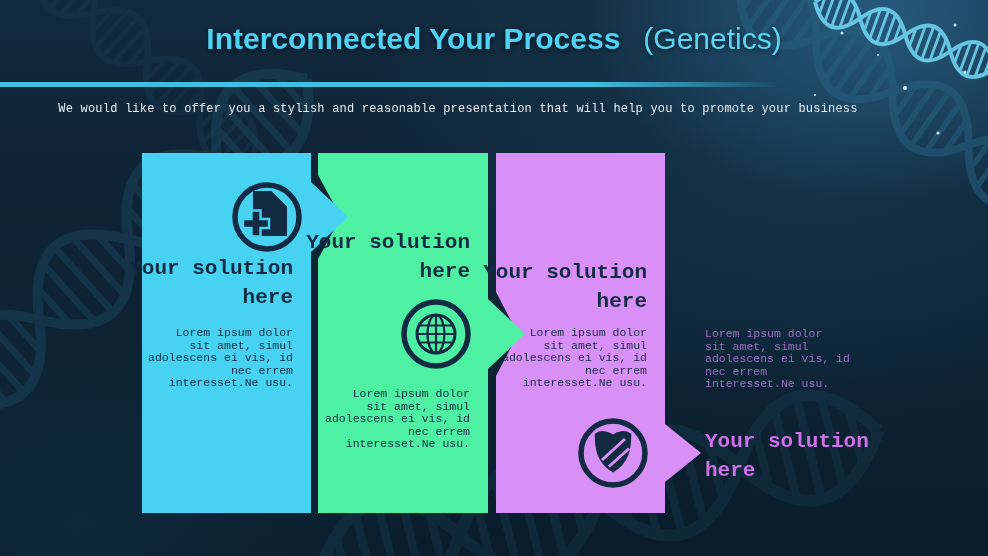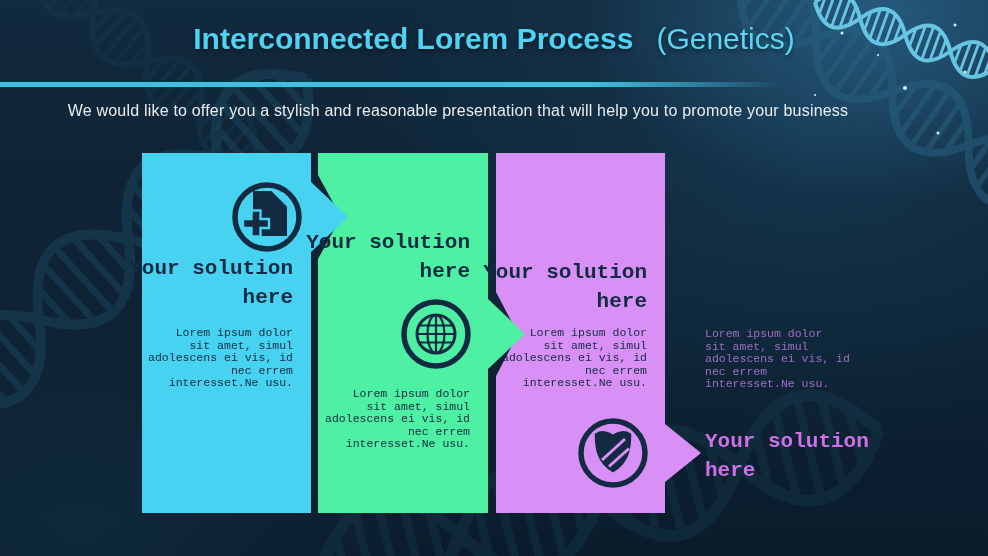--- a/index.html
+++ b/index.html
@@ -14,22 +14,22 @@
   }
   .abs{position:absolute;}
   .pre{white-space:pre-line;font-family:Liberation Mono, monospace;}
   
   .title{top:22px;left:0;width:988px;text-align:center;font-size:30px;line-height:34px;
          color:#4ed3f4;text-shadow:0 2px 4px rgba(0,0,0,.5);}
   .title .main{font-weight:bold;}
   .title .suffix{font-weight:400;margin-left:23px;color:#5bd6f2;}
   .divider{top:82px;left:0;width:988px;height:5px;
       background:linear-gradient(90deg,#3fc0e2 0%,#3fc0e2 60%,rgba(63,192,226,.55) 70%,rgba(63,192,226,0) 79%);}
-  .subtitle{top:102px;left:0;width:916px;text-align:center;font-size:16px;
-      letter-spacing:.2px;color:#e9eef3;}
+  .subtitle{top:102px;left:0;width:916px;text-align:center;font-size:12px;
+      letter-spacing:.2px;color:#e9eef3;font-family:Liberation Mono, monospace;}
   
   .blk-head{font-size:21px;font-weight:bold;line-height:29px;color:#132b42;text-align:right;}
   .blk-body{font-size:11.5px;line-height:12.5px;color:#132b42;text-align:right;}
   .h1{top:254px;right:695px;}  .b1{top:327px;right:695px;}
   .h2{top:228px;right:518px;}  .b2{top:388px;right:518px;}
   .h3{top:258px;right:341px;}  .b3{top:327px;right:341px;}
   .out-body{top:328px;left:705px;font-size:11.5px;line-height:12.5px;color:#9e6fc4;text-align:left;}
   .out-head{top:427px;left:705px;font-size:21px;font-weight:bold;line-height:29px;color:#cf70e9;text-align:left;}
   svg{display:block;}
 </style>
@@ -82,21 +82,21 @@
     </g>
 
     <g>
       <circle cx="613" cy="453" r="32" fill="none" stroke="#132b42" stroke-width="5.5"></circle>
       <path d="M613,436 C618,432 625,431 630,434.5 C630,449 628,462 613,471 C598,462 596,449 596,434.5 C601,431 608,432 613,436 Z" fill="#132b42" stroke="#132b42" stroke-width="2.5"></path>
       <path d="M602,460 L625,439 M609,466.5 L629,448.5" stroke="#d990f6" stroke-width="3" fill="none"></path>
     </g>
   </svg>
 
   <div class="abs title">
-    <span class="main">Interconnected Lorem Process</span><span class="suffix">(Genetics)</span>
+    <span class="main">Interconnected Your Process</span><span class="suffix">(Genetics)</span>
   </div>
   <div class="abs divider"></div>
   <div class="abs subtitle">We would like to offer you a stylish and reasonable presentation that will help you to promote your business</div>
 
   <div class="abs pre blk-head h1">Your solution
 here</div>
   <div class="abs pre blk-body b1">Lorem ipsum dolor
 sit amet, simul
 adolescens ei vis, id
 nec errem

